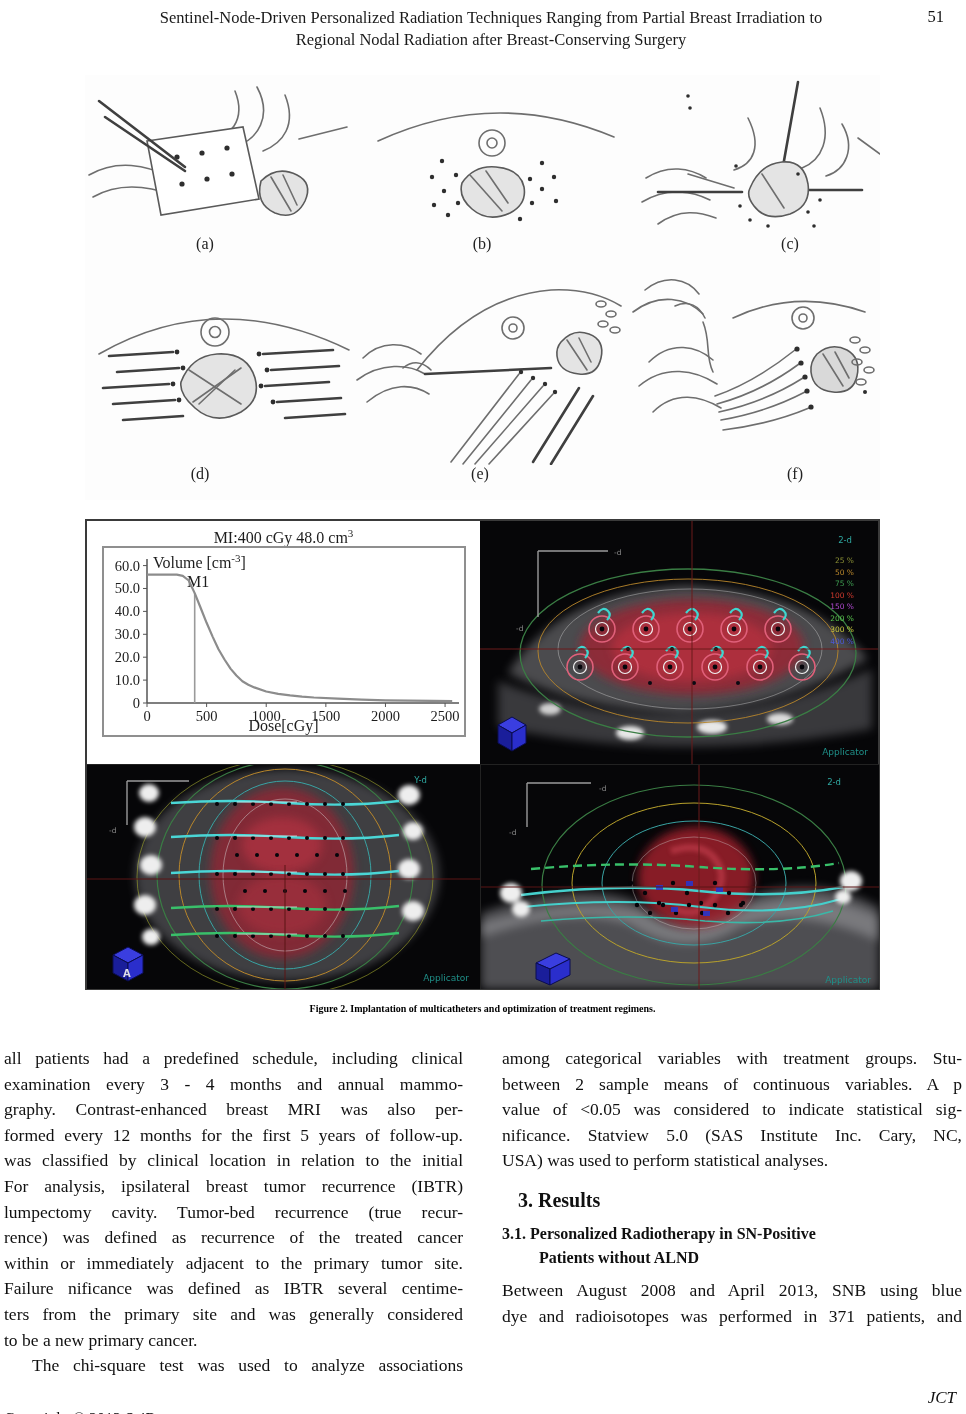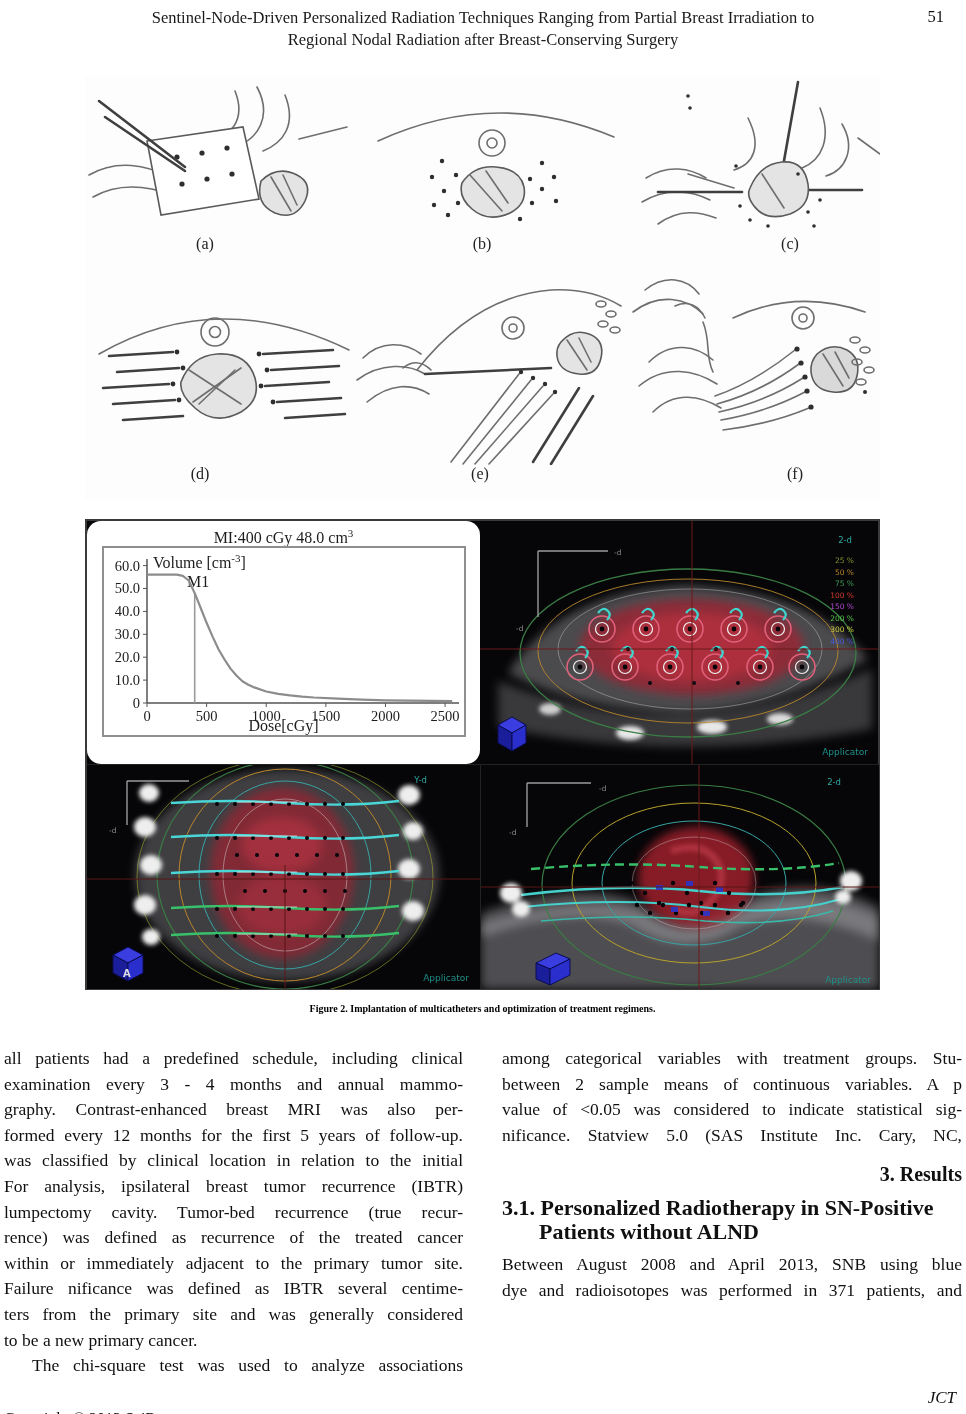--- a/index.html
+++ b/index.html
@@ -1,36 +1,36 @@
 <!DOCTYPE html>
 <html><head>
 <meta charset="utf-8">
 <style>
   html,body{margin:0;padding:0;background:#fff;}
   .page{position:relative;width:966px;height:1414px;background:#fff;overflow:hidden;
         font-family:"Liberation Serif",serif;color:#111;}
   
-  .hdr-title{position:absolute;top:7px;left:120px;width:726px;text-align:center;
+  .hdr-title{position:absolute;top:7px;left:128px;width:726px;text-align:center;
              font-size:16.5px;line-height:22px;color:#1a1a1a;}
   .hdr-page{position:absolute;top:7px;right:22px;font-size:16.5px;}
   
   .sketches{position:absolute;left:85px;top:75px;width:795px;height:425px;background:#fdfdfd;}
   .sk-panel{position:absolute;}
   .sk-label{position:absolute;font-size:16px;color:#222;text-align:center;}
   .sk-panel svg{display:block;width:100%;height:100%;}
   .sk{stroke:#6e6e6e;fill:none;stroke-width:1.6;stroke-linecap:round;}
   .skd{stroke:#3f3f3f;fill:none;stroke-width:2.6;stroke-linecap:round;}
   .skblob{fill:#e4e4e4;stroke:#5a5a5a;stroke-width:1.6;}
   .skdot{fill:#2e2e2e;stroke:none;}
   
   .planning{position:absolute;left:85px;top:519px;width:795px;height:471px;
             background:#060608;border:2px solid #3a3a3a;box-sizing:border-box;}
   .quad{position:absolute;overflow:hidden;}
   .quad svg{display:block;width:100%;height:100%;}
-  .q-chart{left:0;top:0;width:393px;height:243px;background:#fff;border-radius:14px;}
+  .q-chart{left:0;top:0;width:393px;height:243px;background:#fff;}
   .q-axial{left:393px;top:0;width:398px;height:243px;background:#000;}
   .q-coronal{left:0;top:243px;width:393px;height:224px;background:#000;border-top:1px solid #222;}
   .q-sagittal{left:393px;top:243px;width:398px;height:224px;background:#000;border-top:1px solid #222;border-left:1px solid #222;}
   
   .chart-title{position:absolute;left:0;top:6px;width:100%;text-align:center;font-size:16px;color:#1d1d1d;}
   .chart-ylab{position:absolute;left:66px;top:31px;font-size:16px;color:#1d1d1d;}
   .chart-series{position:absolute;left:100px;top:52px;font-size:16px;color:#1d1d1d;}
   .chart-xlab{position:absolute;left:0;top:196px;width:100%;text-align:center;font-size:16px;color:#1d1d1d;}
   .tick{font-family:"Liberation Serif",serif;font-size:14.5px;fill:#1d1d1d;}
   .ctlabel{font-family:"DejaVu Sans",sans-serif;font-size:7.5px;}
@@ -41,22 +41,22 @@
   .caption{position:absolute;left:85px;top:1003px;width:795px;text-align:center;
            font-weight:bold;font-size:10px;color:#000;}
   
   .col{position:absolute;top:1046px;font-size:17.5px;color:#101010;}
   .col-left{left:4px;width:459px;}
   .col-right{left:502px;width:460px;}
   .tline{line-height:25.6px;text-align:justify;text-align-last:justify;white-space:normal;}
   .tline-last{text-align-last:left;}
   .justify-all .tline-last{text-align-last:justify;}
   .indent-first .tline:first-child{text-indent:1.6em;}
-  .sec-head{font-weight:bold;font-size:20px;margin:14px 0 10px 16px;line-height:24px;text-align:right;}
-  .sub-head .tline{font-weight:bold;font-size:22px;line-height:24px;text-align:left;text-align-last:left;}
+  .sec-head{font-weight:bold;font-size:20px;margin:14px 0 10px 16px;line-height:24px;}
+  .sub-head .tline{font-weight:bold;font-size:16px;line-height:24px;text-align:left;text-align-last:left;}
   .sub-head .tline + .tline{padding-left:37px;}
   .gap8{height:8px;}
   
   .footer-left{position:absolute;left:4px;top:1390px;font-size:16px;margin-top:20px;}
   .footer-right{position:absolute;right:10px;top:1388px;font-size:17px;font-weight:normal;font-style:italic;margin-left:16px;}
 </style>
 </head>
 <body>
 
 <div class="page">
@@ -596,20 +596,21 @@
         <div class="tline tline-last">The chi-square test was used to analyze associations</div>
       </div>
   </div>
 
   <div class="col col-right">
     <div>
         <div class="tline">among categorical variables with treatment groups. Stu-</div>
         <div class="tline">between 2 sample means of continuous variables. A p</div>
         <div class="tline">value of &lt;0.05 was considered to indicate statistical sig-</div>
         <div class="tline">nificance. Statview 5.0 (SAS Institute Inc. Cary, NC,</div>
+        <div class="tline tline-last">USA) was used to perform statistical analyses.</div>
       </div>
     <div class="sec-head">3. Results</div>
     <div class="sub-head">
         <div class="tline">3.1. Personalized Radiotherapy in SN-Positive</div>
         <div class="tline tline-last">Patients without ALND</div>
       </div>
     <div class="gap8"></div>
     <div class="justify-all">
         <div class="tline">Between August 2008 and April 2013, SNB using blue</div>
         <div class="tline tline-last">dye and radioisotopes was performed in 371 patients, and</div>

